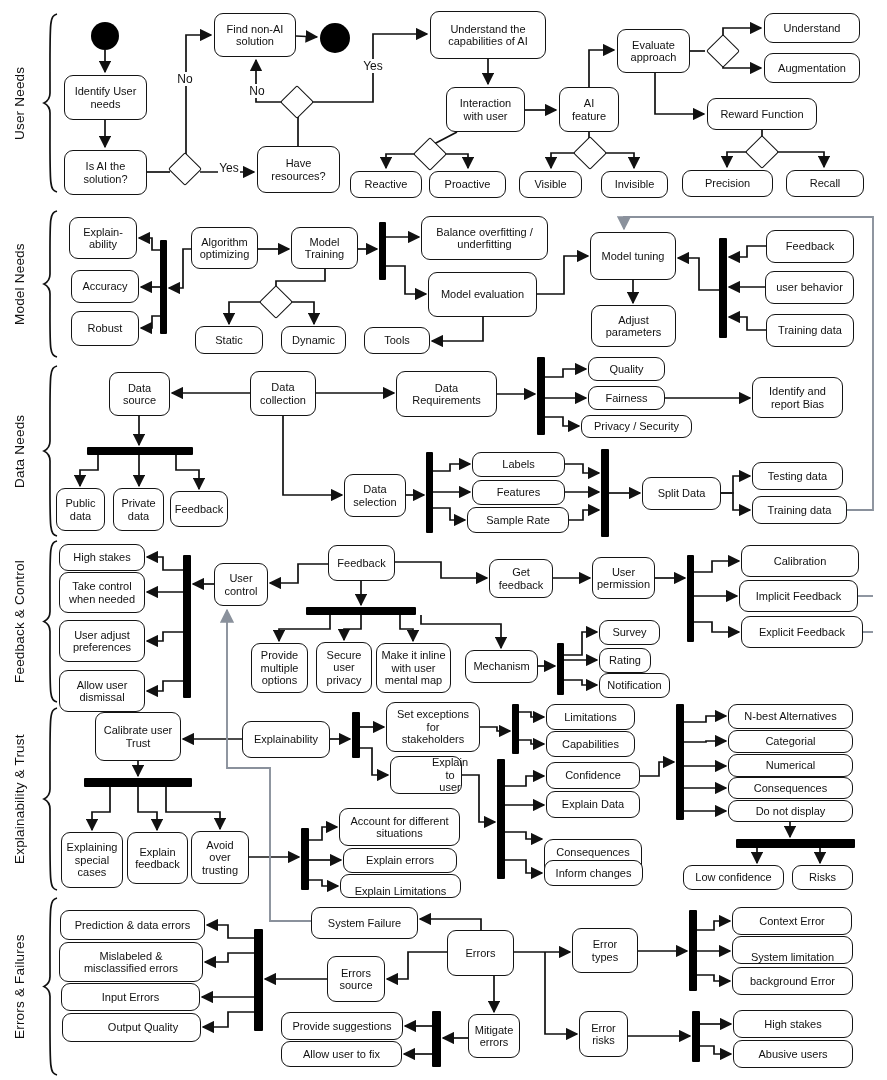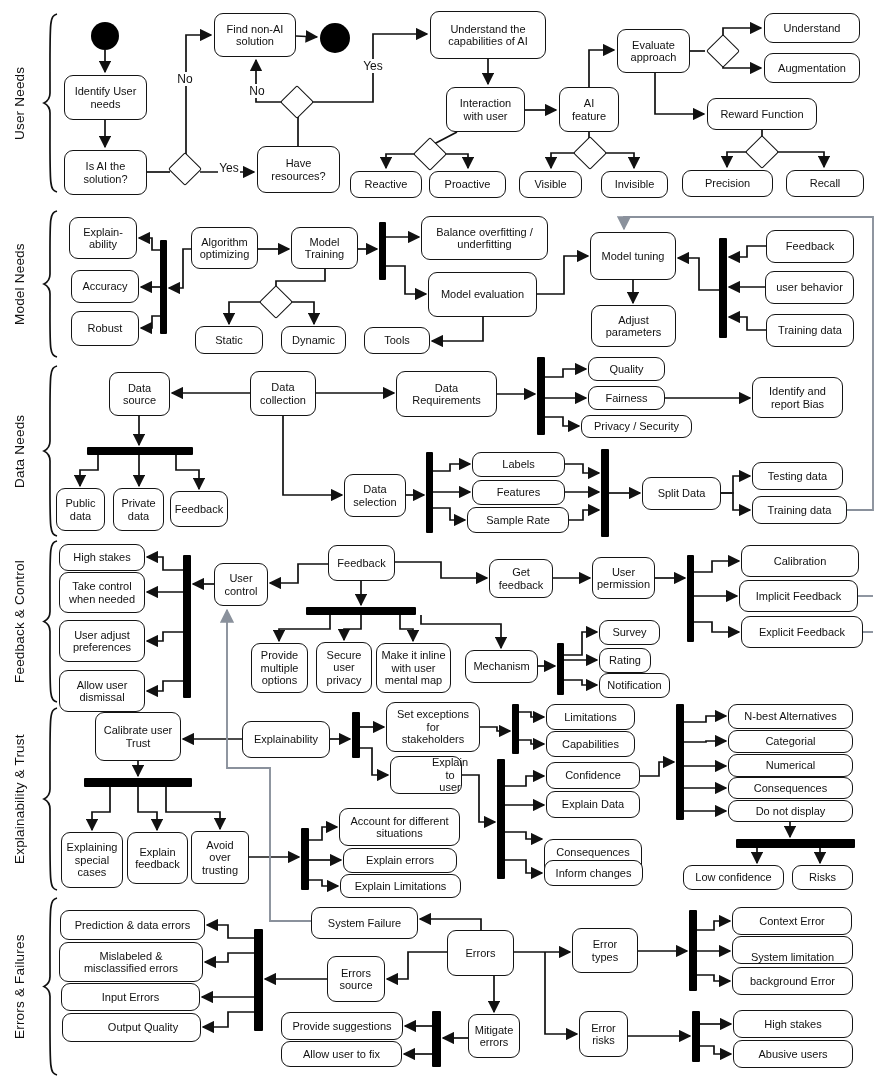--- a/index.html
+++ b/index.html
@@ -476,34 +476,34 @@
       <div class="node bar" style="left: 84px; top: 778px; width: 108px; height: 9px;"></div>
       <div class="node box" style="left: 61px; top: 832px; width: 62px; height: 56px;">
         <span>Explaining
 special
 cases</span>
       </div>
       <div class="node box" style="left: 127px; top: 832px; width: 61px; height: 52px;">
         <span>Explain
 feedback</span>
       </div>
-      <div class="node box" style="left: 191px; top: 831px; width: 58px; height: 53px; border-radius: 6px;">
+      <div class="node box" style="left: 191px; top: 831px; width: 58px; height: 53px;">
         <span>Avoid
 over
 trusting</span>
       </div>
       <div class="node bar" style="left: 301px; top: 828px; width: 8px; height: 62px;"></div>
       <div class="node box" style="left: 339px; top: 808px; width: 121px; height: 38px;">
         <span>Account for different
 situations</span>
       </div>
       <div class="node box" style="left: 343px; top: 848px; width: 114px; height: 25px;">
         <span>Explain errors</span>
       </div>
-      <div class="node box" style="left: 340px; top: 874px; width: 121px; height: 24px;">
+      <div class="node box" style="left: 340px; top: 874px; width: 121px; height: 24px; align-items: flex-end;">
         <span>Explain Limitations</span>
       </div>
       <div class="node bar" style="left: 352px; top: 712px; width: 8px; height: 46px;"></div>
       <div class="node box" style="left: 386px; top: 702px; width: 94px; height: 50px;">
         <span>Set exceptions
 for
 stakeholders</span>
       </div>
       <div class="node box" style="left: 390px; top: 756px; width: 72px; height: 38px; padding-left: 48px;">
         <span>Explain to

